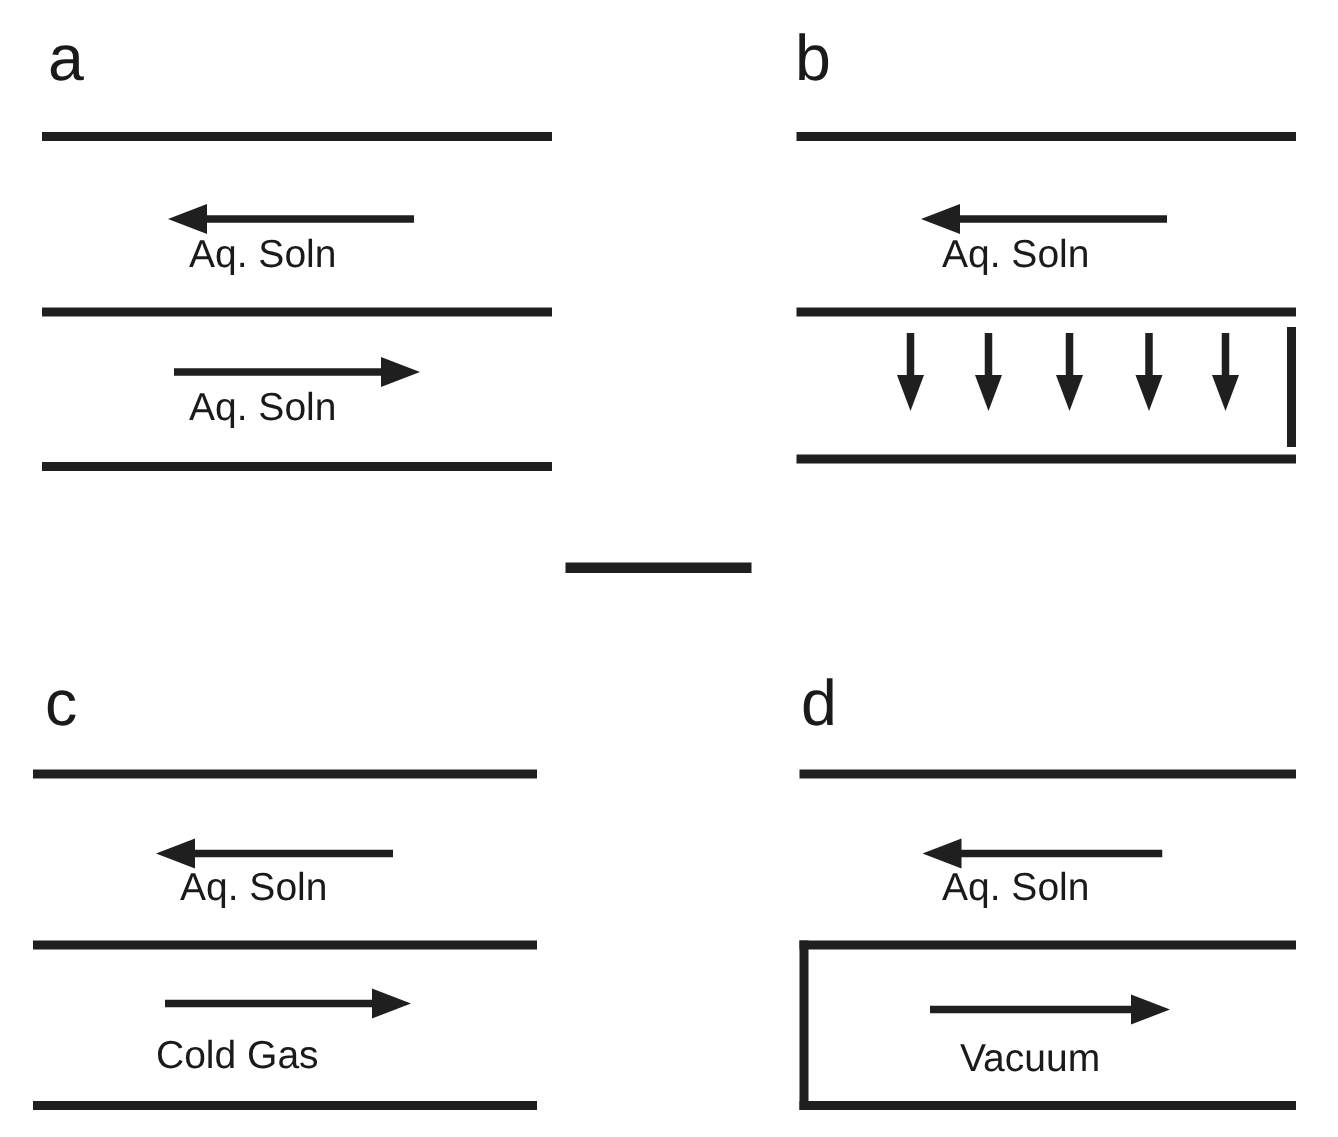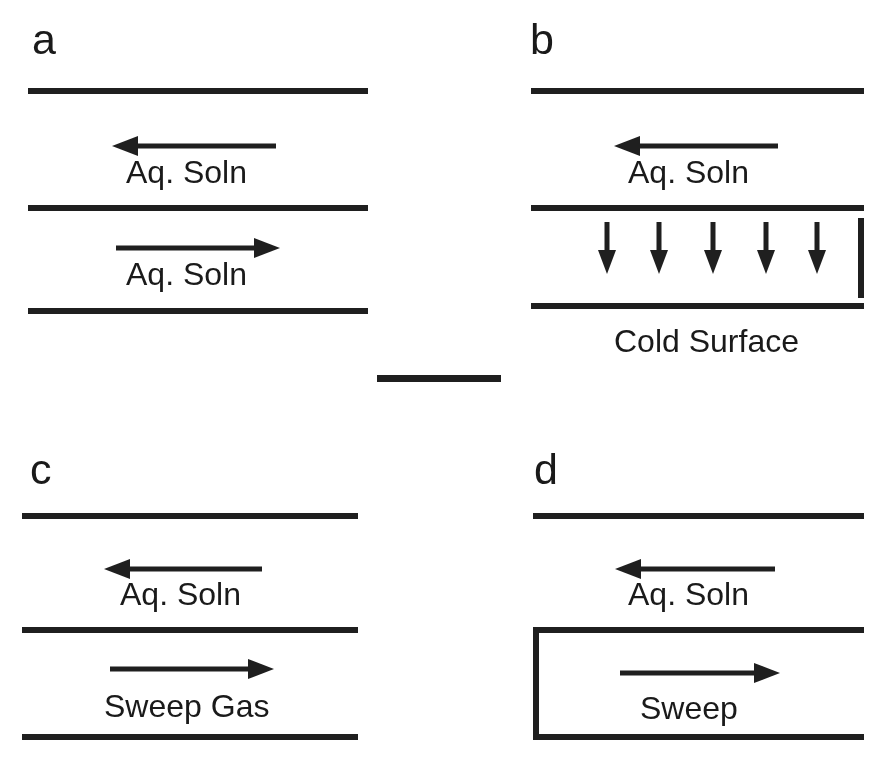--- a/index.html
+++ b/index.html
@@ -29,21 +29,21 @@
     background: #1f1f1f;
     height: 6px;
   }
   .vline {
     position: absolute;
     background: #1f1f1f;
     width: 6px;
   }
   .label {
     position: absolute;
-    font-size: 32px;
+    font-size: 26px;
     line-height: 1;
     color: #1a1a1a;
     white-space: nowrap;
   }
   .arrow-h {
     position: absolute;
     height: 24px;
   }
   .arrow-h svg { display: block; }
   .arrow-v {
@@ -129,21 +129,20 @@
       <line x1="11" y1="0" x2="11" y2="34" stroke="#1f1f1f" stroke-width="5"></line>
       <polygon points="11,52 2,28 20,28" fill="#1f1f1f"></polygon>
     </svg>
   </div>
 
   <div class="vline" style="left:858px; top:218px; height:80px;"></div>
 
 
   <div class="hline" style="left:531px; top:303px; width:333px;"></div>
 
-  <div class="label" style="left:614px; top:325px;">Cold Surface</div>
 
   <div class="legend-line" style="left:377px; top:375px; width:124px;"></div>
 
   <div class="panel-letter" style="left:30px; top:448px;">c</div>
 
   <div class="hline" style="left:22px; top:513px; width:336px;"></div>
 
   <div class="arrow-h" style="left:104px; top:557px; width:158px;">
     <svg width="158" height="24" viewBox="0 0 158 24">
       <line x1="22" y1="12" x2="158" y2="12" stroke="#1f1f1f" stroke-width="5"></line>
@@ -153,21 +152,21 @@
   <div class="label" style="left:120px; top:578px;">Aq. Soln</div>
 
   <div class="hline" style="left:22px; top:627px; width:336px;"></div>
 
   <div class="arrow-h" style="left:110px; top:657px; width:164px;">
     <svg width="164" height="24" viewBox="0 0 164 24">
       <line x1="0" y1="12" x2="142" y2="12" stroke="#1f1f1f" stroke-width="5"></line>
       <polygon points="164,12 138,2 138,22" fill="#1f1f1f"></polygon>
     </svg>
   </div>
-  <div class="label" style="left:104px; top:690px;">Sweep Gas</div>
+  <div class="label" style="left:104px; top:690px;">Cold Gas</div>
 
   <div class="hline" style="left:22px; top:734px; width:336px;"></div>
 
   <div class="panel-letter" style="left:534px; top:448px;">d</div>
 
   <div class="hline" style="left:533px; top:513px; width:331px;"></div>
 
   <div class="arrow-h" style="left:615px; top:557px; width:160px;">
     <svg width="160" height="24" viewBox="0 0 160 24">
       <line x1="22" y1="12" x2="160" y2="12" stroke="#1f1f1f" stroke-width="5"></line>
@@ -179,17 +178,17 @@
   <div class="hline" style="left:533px; top:627px; width:331px;"></div>
 
   <div class="vline" style="left:533px; top:627px; height:113px;"></div>
 
   <div class="arrow-h" style="left:620px; top:661px; width:160px;">
     <svg width="160" height="24" viewBox="0 0 160 24">
       <line x1="0" y1="12" x2="138" y2="12" stroke="#1f1f1f" stroke-width="5"></line>
       <polygon points="160,12 134,2 134,22" fill="#1f1f1f"></polygon>
     </svg>
   </div>
-  <div class="label" style="left:640px; top:692px;">Sweep</div>
+  <div class="label" style="left:640px; top:692px;">Vacuum</div>
 
   <div class="hline" style="left:533px; top:734px; width:331px;"></div>
 
 </div>
 
 </body></html>

